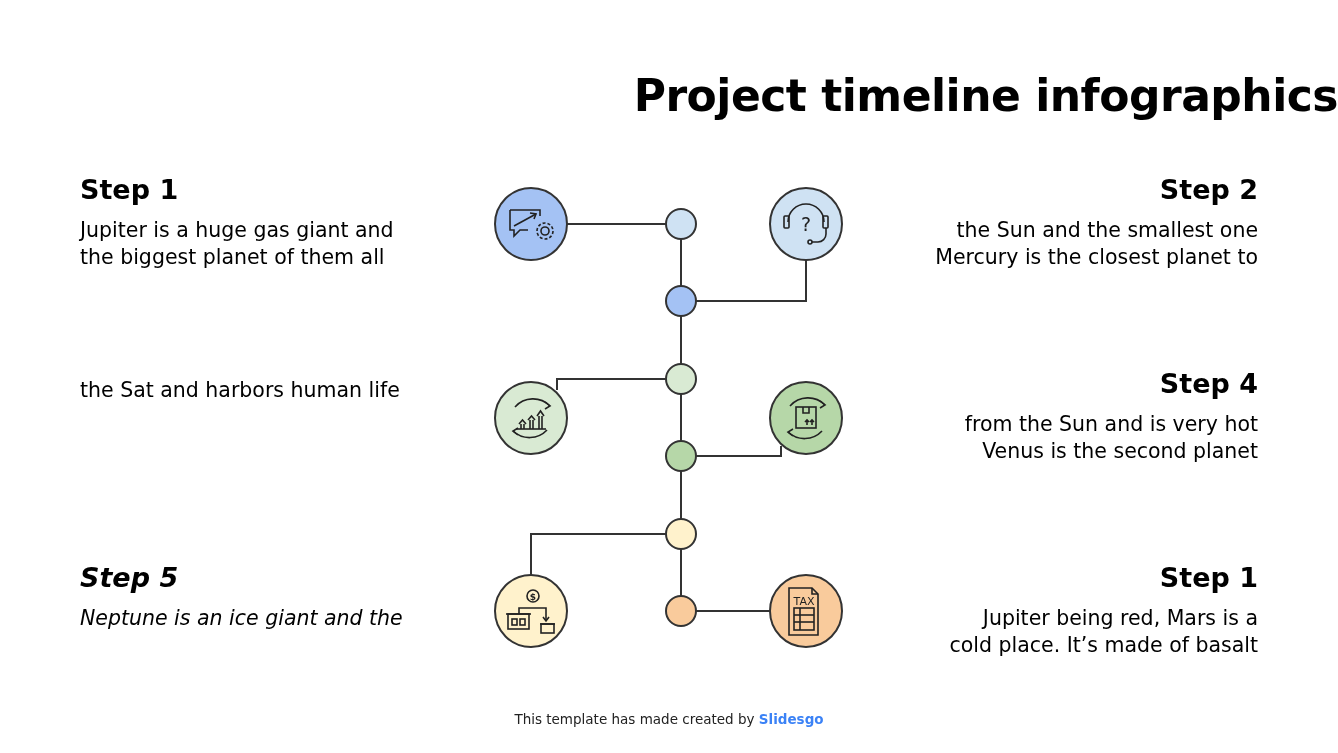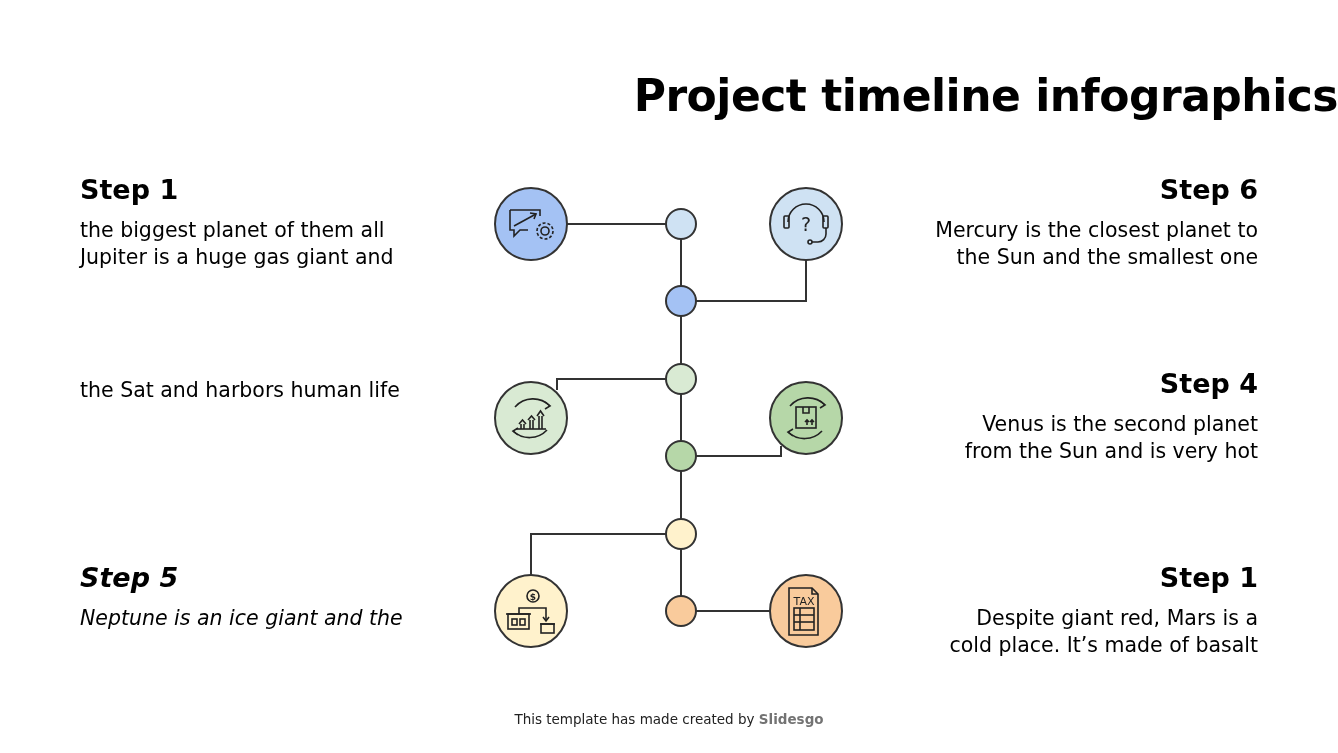--- a/index.html
+++ b/index.html
@@ -9,63 +9,63 @@
            font-size: 44px; font-weight: bold; letter-spacing: -0.5px; }
   .step { position: absolute; width: 380px; }
   .step.left { left: 80px; text-align: left; }
   .step.right { right: 80px; text-align: right; }
   .step h2 { margin: 0; font-size: 27px; font-weight: bold; line-height: 34px; }
   .step p { margin: 10px 0 0 0; font-size: 20.5px; line-height: 27px; font-weight: normal; }
   .step p span { display: block; white-space: nowrap; }
   svg.diagram { position: absolute; left: 0; top: 0; }
   .footer { position: absolute; left: 0; right: 0; top: 711px; text-align: center;
             font-size: 13.5px; color: #222; }
-  .footer b { color: #737373; }
+  .footer b { color: #3b82f6; }
 </style>
 </head>
 <body>
 
 <div class="title">Project timeline infographics</div>
 
 <div class="step left" style="top:173px;">
   <h2>Step 1</h2>
   <p>
+    <span>Jupiter is a huge gas giant and</span>
     <span>the biggest planet of them all</span>
-    <span>Jupiter is a huge gas giant and</span>
   </p>
 </div>
 <div class="step right" style="top:173px;">
-  <h2>Step 6</h2>
+  <h2>Step 2</h2>
   <p>
+    <span>the Sun and the smallest one</span>
     <span>Mercury is the closest planet to</span>
-    <span>the Sun and the smallest one</span>
   </p>
 </div>
 <div class="step left" style="top:367px;">
   <p>
     <span>the Sat and harbors human life</span>
   </p>
 </div>
 <div class="step right" style="top:367px;">
   <h2>Step 4</h2>
   <p>
+    <span>from the Sun and is very hot</span>
     <span>Venus is the second planet</span>
-    <span>from the Sun and is very hot</span>
   </p>
 </div>
 <div class="step left" style="top:561px;font-style:italic;">
   <h2>Step 5</h2>
   <p>
     <span>Neptune is an ice giant and the</span>
   </p>
 </div>
 <div class="step right" style="top:561px;">
   <h2>Step 1</h2>
   <p>
-    <span>Despite giant red, Mars is a</span>
+    <span>Jupiter being red, Mars is a</span>
     <span>cold place. It’s made of basalt</span>
   </p>
 </div>
 
 <svg class="diagram" width="1338" height="753" viewBox="0 0 1338 753">
   <g stroke="#333" stroke-width="2" fill="none">
 
     <line x1="681" y1="224" x2="681" y2="611"></line>
 
     <line x1="567" y1="224" x2="681" y2="224"></line>

